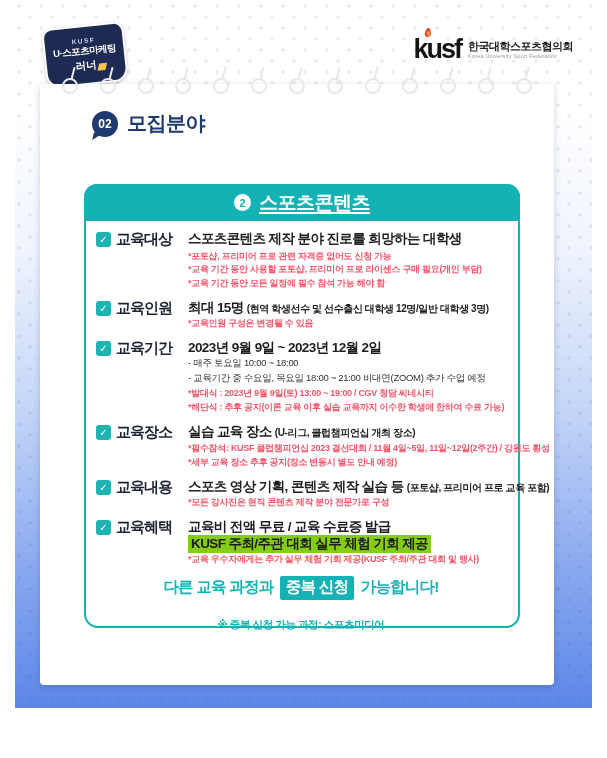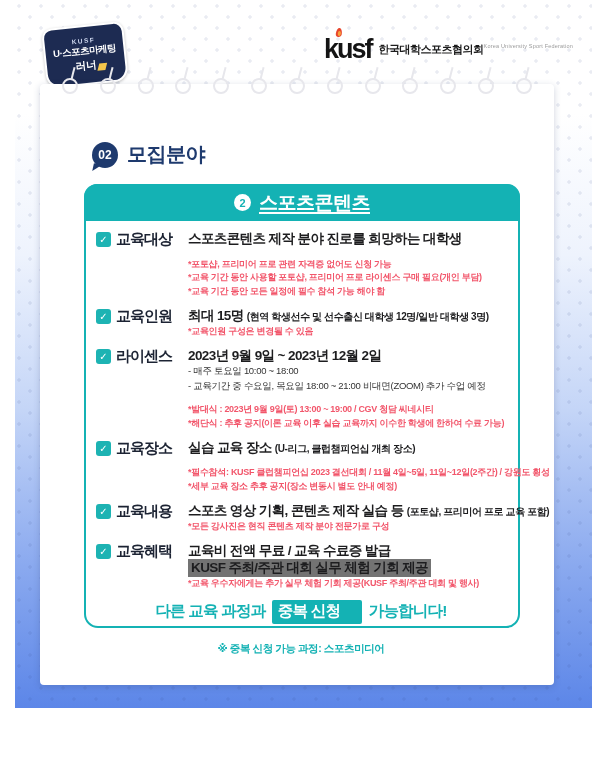--- a/index.html
+++ b/index.html
@@ -34,25 +34,25 @@
   }
   .badge-top{font-size:6.5px;font-weight:800;color:#cfd8ef;letter-spacing:1.5px;}
   .badge-main{font-size:9.5px;font-weight:900;color:#ffffff;letter-spacing:-0.5px;white-space:nowrap;}
   .badge-sub{font-size:10.5px;font-weight:900;color:#ffffff;position:relative;padding:0 4px;}
   .badge-sub::after{content:"";position:absolute;right:-5px;bottom:1px;width:8px;height:7px;background:#f5c64b;transform:skewX(-20deg);}
   .logo-right{position:absolute;right:34px;top:36px;display:flex;align-items:center;gap:7px;}
   .kusf-word{position:relative;font-size:27px;line-height:1;font-weight:900;letter-spacing:-2px;color:#141414;}
   .flame{position:absolute;left:12px;top:-8px;width:6px;height:9px;background:#e8452c;
     border-radius:50% 50% 50% 50%/65% 65% 35% 35%;transform:rotate(8deg);}
   .flame::after{content:"";position:absolute;left:1.5px;top:3px;width:3px;height:4.5px;background:#f6a23c;border-radius:50%;}
-  .org-names{display:flex;flex-direction:row;line-height:1.15;}
+  .org-names{display:flex;flex-direction:column;line-height:1.15;}
   .org-ko{font-size:11px;font-weight:800;color:#1c1c1c;letter-spacing:-0.5px;}
   .org-en{font-size:5.5px;color:#9a9a9a;letter-spacing:0.2px;}
   
-  .sec02{position:absolute;left:92px;top:141px;display:flex;align-items:center;gap:9px;}
+  .sec02{position:absolute;left:92px;top:110px;display:flex;align-items:center;gap:9px;}
   .sec02-bubble{position:relative;width:26px;height:26px;border-radius:50%;background:#1e3a6e;
     display:flex;align-items:center;justify-content:center;color:#ffffff;font-size:12px;font-weight:900;}
   .sec02-bubble::after{content:"";position:absolute;left:1px;bottom:-4px;width:0;height:0;
     border-left:8px solid #1e3a6e;border-bottom:8px solid transparent;transform:rotate(12deg);}
   .sec02-title{font-size:20px;font-weight:900;color:#1e3a6e;letter-spacing:-0.5px;}
   
   .card{position:absolute;left:84px;top:184px;width:436px;height:444px;background:#ffffff;
     border:2px solid #14b2b4;border-radius:14px;box-sizing:border-box;}
   .card-header{height:37px;margin:-2px -2px 0 -2px;background:#14b2b4;border-radius:13px 13px 0 0;
     display:flex;align-items:center;justify-content:center;gap:8px;}
@@ -64,26 +64,26 @@
   .sec{display:flex;margin-bottom:8px;}
   .sec-left{width:88px;flex:none;display:flex;gap:5px;align-items:flex-start;}
   .checkbox{width:15px;height:15px;flex:none;margin-top:2px;background:#1db3b3;border-radius:3px;
     color:#ffffff;font-size:10px;font-weight:900;display:flex;align-items:center;justify-content:center;}
   .sec-title{font-size:15px;font-weight:900;color:#1c2333;letter-spacing:-1px;white-space:nowrap;text-align:right;}
   .sec-body{flex:1;padding-left:4px;min-width:0;}
   .main-line{font-size:13.5px;font-weight:700;color:#1d1d1f;letter-spacing:-0.6px;line-height:1.3;white-space:nowrap;}
   .paren{font-size:10px;font-weight:600;letter-spacing:-0.4px;}
   .note-dark{font-size:9.5px;font-weight:500;color:#333333;line-height:1.5;letter-spacing:-0.3px;white-space:nowrap;}
   .note-red{font-size:9px;font-weight:600;color:#f2566b;line-height:1.55;letter-spacing:-0.3px;white-space:nowrap;}
-  .red-group{margin-top:10px;}
-  .hl{background:#737373;padding:0 3px;display:inline-block;}
+  .red-group{margin-top:2px;}
+  .hl{background:#84cc16;padding:0 3px;display:inline-block;}
   
   .footer-callout{text-align:center;margin-top:9px;}
   .fc1{color:#14b2b4;font-weight:900;font-size:15.5px;letter-spacing:-0.8px;}
-  .fc-badge{background:#14b2b4;color:#ffffff;padding:1px 22px 2px 6px;border-radius:2px;margin:0 3px;display:inline-block;}
+  .fc-badge{background:#14b2b4;color:#ffffff;padding:1px 6px 2px 6px;border-radius:2px;margin:0 3px;display:inline-block;}
   .fc2{color:#14b2b4;font-weight:800;font-size:10.5px;margin-top:18px;letter-spacing:-0.4px;}
 </style>
 </head>
 <body>
 
 <div class="bg"></div>
 
 <div class="logo-left">
   <span class="badge-top">KUSF</span>
   <span class="badge-main">U·스포츠마케팅</span>
@@ -156,21 +156,21 @@
           <span>최대 15명</span>
           <span class="paren">(현역 학생선수 및 선수출신 대학생 12명/일반 대학생 3명)</span>
         </div>
         <div class="note-red">*교육인원 구성은 변경될 수 있음</div>
       </div>
     </div>
 
     <div class="sec">
       <div class="sec-left">
         <span class="checkbox">✓</span>
-        <span class="sec-title">라이센스</span>
+        <span class="sec-title">교육기간</span>
       </div>
       <div class="sec-body">
         <div class="main-line">2023년 9월 9일 ~ 2023년 12월 2일</div>
         <div class="note-dark">- 매주 토요일 10:00 ~ 18:00</div>
         <div class="note-dark">- 교육기간 중 수요일, 목요일 18:00 ~ 21:00 비대면(ZOOM) 추가 수업 예정</div>
         <div class="red-group">
           <div class="note-red">*발대식 : 2023년 9월 9일(토) 13:00 ~ 19:00 / CGV 청담 씨네시티</div>
           <div class="note-red">*해단식 : 추후 공지(이론 교육 이후 실습 교육까지 이수한 학생에 한하여 수료 가능)</div>
         </div>
       </div>

